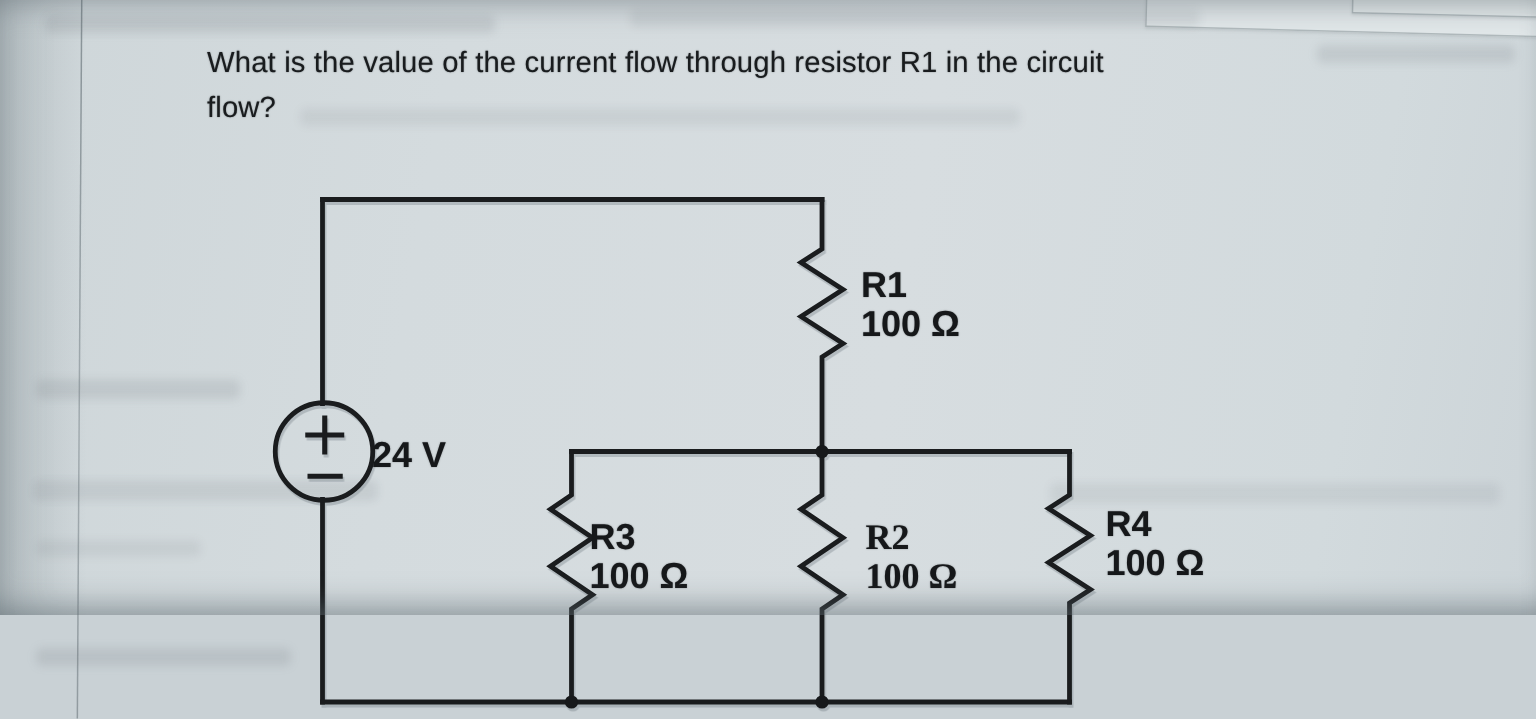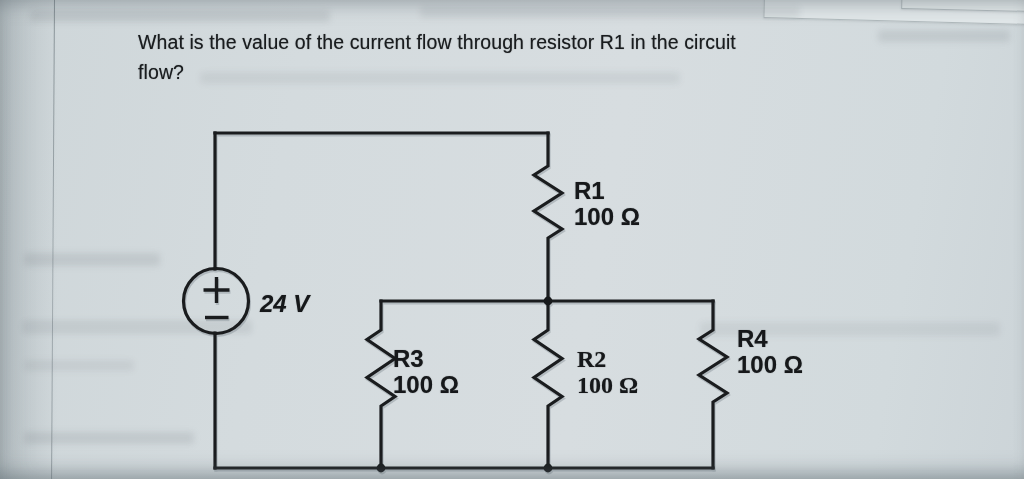--- a/index.html
+++ b/index.html
@@ -2,21 +2,21 @@
 <html><head>
 <meta charset="utf-8">
 <style>
   html,body{margin:0;padding:0;}
   body{
     width:1024px;height:479px;overflow:hidden;
     font-family:"Liberation Sans","DejaVu Sans",sans-serif;
     background:#c9d1d5;
   }
   .photo{
-    position:relative;width:1024px;height:479px;
+    position:relative;width:1024px;height:410px;
     background:linear-gradient(100deg,#ced6d9 0%,#d4dbde 28%,#d7dde0 58%,#d2dadd 86%,#ccd4d8 100%);
   }
   
   .left-band{
     position:absolute;left:0;top:0;bottom:0;width:58px;
     background:linear-gradient(to right,rgba(122,134,140,.30),rgba(122,134,140,.12) 55%,rgba(122,134,140,0));
   }
   
   .crease{
     position:absolute;left:54px;top:-2px;height:486px;width:1.4px;
@@ -111,20 +111,20 @@
     <div>100 Ω</div>
   </div>
   <div class="lbl" style="left:393px;top:346px;">
     <div>R3</div>
     <div>100 Ω</div>
   </div>
   <div class="lbl" style="left:577px;top:346px;font-family:Liberation Serif, serif;">
     <div>R2</div>
     <div>100 Ω</div>
   </div>
-  <div class="lbl" style="left:737px;top:326px;">
+  <div class="lbl" style="left:737px;top:337px;">
     <div>R4</div>
     <div>100 Ω</div>
   </div>
-  <div class="lbl" style="left:260px;top:291px;font-style:italic;">24 V</div>
+  <div class="lbl" style="left:248px;top:291px;">24 V</div>
 
   <div class="vignette"></div>
 </div>
 
 </body></html>

